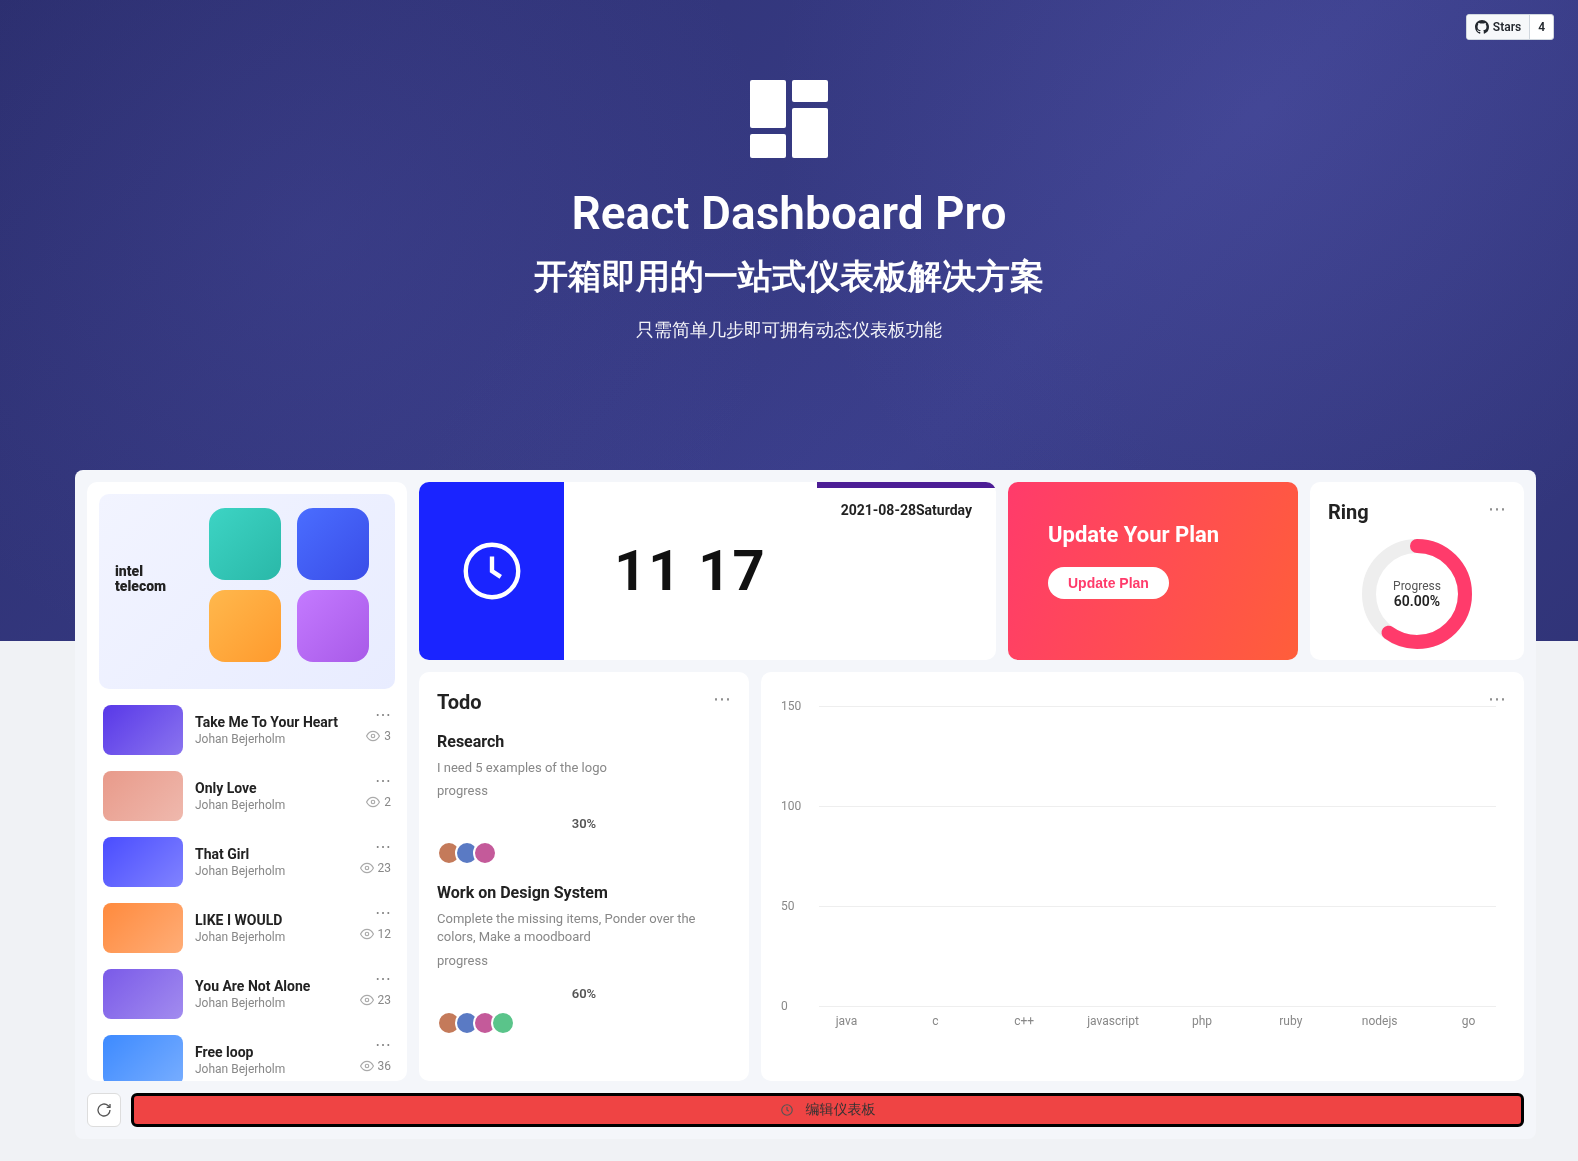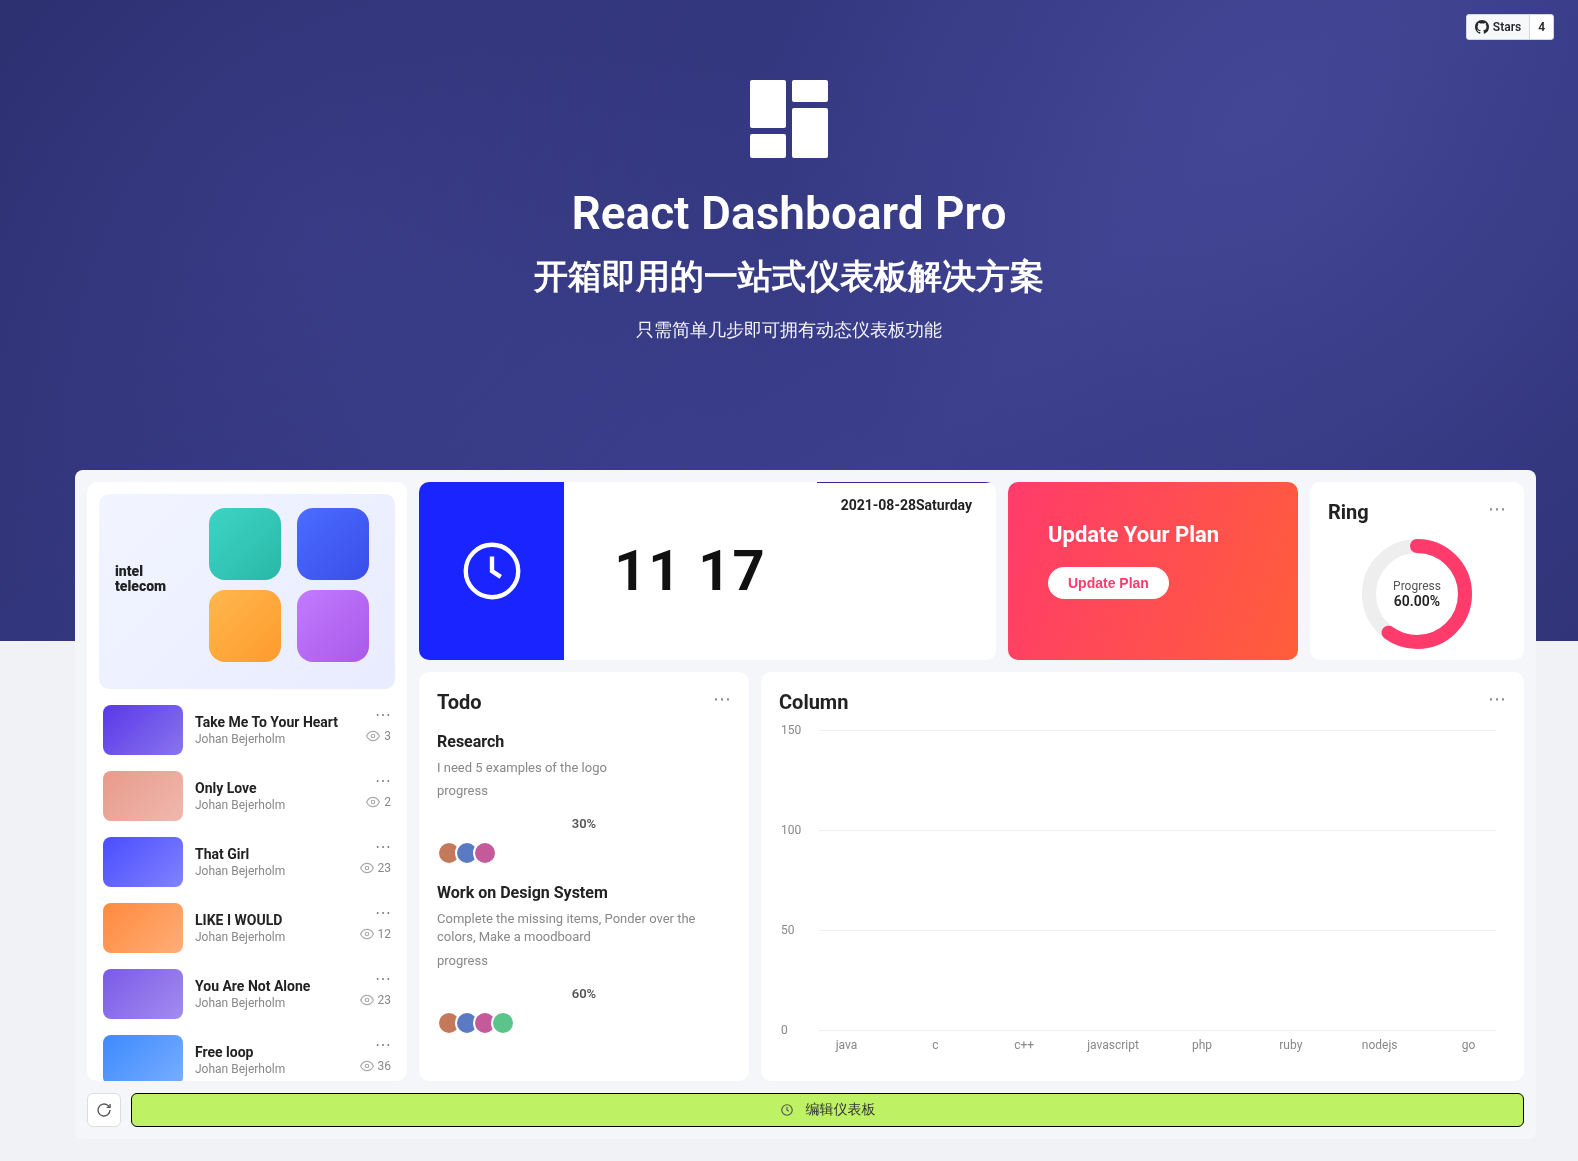--- a/index.html
+++ b/index.html
@@ -62,21 +62,21 @@
 .music-info { flex:1; }
 .music-title { font-size: 14px; font-weight: 700; color:#222;}
 .music-artist { font-size: 12px; color:#888; margin-top:2px;}
 .music-meta { position:absolute; right:4px; top:10px; display:flex; flex-direction:column; align-items:flex-end; gap:6px;}
 .music-dots { color:#888; font-size:16px; line-height:1;}
 .music-views { font-size:12px; color:#888; display:flex; align-items:center; gap:4px;}
 .card-clock { grid-column: 2 / span 2; grid-row: 1; padding:0; display:flex; overflow:hidden;}
 .clock-left { width: 145px; background:#1a24ff; display:flex; align-items:center; justify-content:center;}
 .clock-right { flex:1; display:flex; flex-direction:row;}
 .clock-time { flex:1; display:flex; align-items:center; justify-content:center; font-size: 56px; font-weight:700; color:#111; letter-spacing:2px;}
-.clock-date-row { display:flex; justify-content:space-between; padding: 14px 24px; border-top:1px solid #4c1d95; font-size:14px; font-weight:700; color:#222;}
+.clock-date-row { display:flex; justify-content:space-between; padding: 14px 24px; border-top:6px solid #4c1d95; font-size:14px; font-weight:700; color:#222;}
 .card-update { grid-column: 4; grid-row:1; background: linear-gradient(110deg, #ff3b6b 0%, #ff5e3a 100%); color:#fff; padding:40px;}
 .update-title { font-size: 22px; font-weight:700;}
 .update-desc { font-size: 13px; margin-top:10px; line-height:1.4; opacity:.95;}
 .update-btn { margin-top:20px; background:#fff; color:#ff3b6b; border:none; border-radius:20px; padding:8px 20px; font-size:14px; font-weight:600; cursor:pointer;}
 .card-ring { grid-column:5; grid-row:1;}
 .card-title { font-size:20px; font-weight:700; color:#222;}
 .card-dots { position:absolute; right:18px; top:18px; color:#888; font-size:18px; cursor:pointer; line-height:1;}
 .ring-body { display:flex; align-items:center; justify-content:center; margin-top:10px;}
 .ring-svg-wrap { position:relative; width:120px; height:120px;}
 .ring-label { position:absolute; inset:0; display:flex; flex-direction:column; align-items:center; justify-content:center; font-size:12px; color:#555;}
@@ -97,21 +97,21 @@
 .chart-area { position:relative; height:300px; margin-top:16px; margin-left:40px; margin-right:10px;}
 .chart-grid-line { position:absolute; left:0; right:0; border-top:1px solid #eee;}
 .chart-ylabel { position:absolute; left:-38px; font-size:12px; color:#888; transform:translateY(-50%);}
 .chart-bars { position:absolute; inset:0; display:flex; align-items:flex-end; justify-content:space-around;}
 .chart-bar-wrap { display:flex; flex-direction:column; align-items:center; width:12%;}
 .chart-bar { width:10px; background:#ff3b6b; border-radius:5px 5px 0 0;}
 .chart-xlabels { position:absolute; left:0; right:0; bottom:-22px; display:flex; justify-content:space-around;gap:34px;}
 .chart-xlabels span { font-size:12px; color:#888; width:12%; text-align:center;}
 .bottom-bar { display:flex; gap:10px; margin-top:12px; height:34px;}
 .refresh-btn { width:34px; height:34px; border:1px solid #ddd; border-radius:6px; background:#fff; display:flex; align-items:center; justify-content:center; cursor:pointer;}
-.edit-btn { flex:1; border:1px solid #000000; border-radius:6px; background:#bef264; display:flex; align-items:center; justify-content:center; gap:12px; font-size:14px; color:#333; cursor:pointer;}
+.edit-btn { flex:1; border:3px solid #000000; border-radius:6px; background:#ef4444; display:flex; align-items:center; justify-content:center; gap:12px; font-size:14px; color:#333; cursor:pointer;}
 </style>
 </head>
 <body>
 
 <div class="bg"></div>
 <div class="bg-lower"></div>
 
 <div class="github-badge">
   <div class="gh-btn">
     <svg width="14" height="14" viewBox="0 0 16 16" fill="#24292f">
@@ -330,21 +330,20 @@
               <div class="avatar" style="background:#c47a5a"></div>
               <div class="avatar" style="background:#5a7ac4"></div>
               <div class="avatar" style="background:#c45a9a"></div>
               <div class="avatar" style="background:#5ac48a"></div>
             </div>
           </div>
         </div>
     </div>
 
     <div class="card card-column">
-      <div class="card-title">Column</div>
       <div class="card-dots">⋯</div>
       <div class="chart-area" id="chart-area">
           <div class="chart-grid-line" style="top: 100%;"></div>
           <div class="chart-ylabel" style="top: 100%;">0</div>
           <div class="chart-grid-line" style="top: 66.6667%;"></div>
           <div class="chart-ylabel" style="top: 66.6667%;">50</div>
           <div class="chart-grid-line" style="top: 33.3333%;"></div>
           <div class="chart-ylabel" style="top: 33.3333%;">100</div>
           <div class="chart-grid-line" style="top: 0%;"></div>
           <div class="chart-ylabel" style="top: 0%;">150</div>

